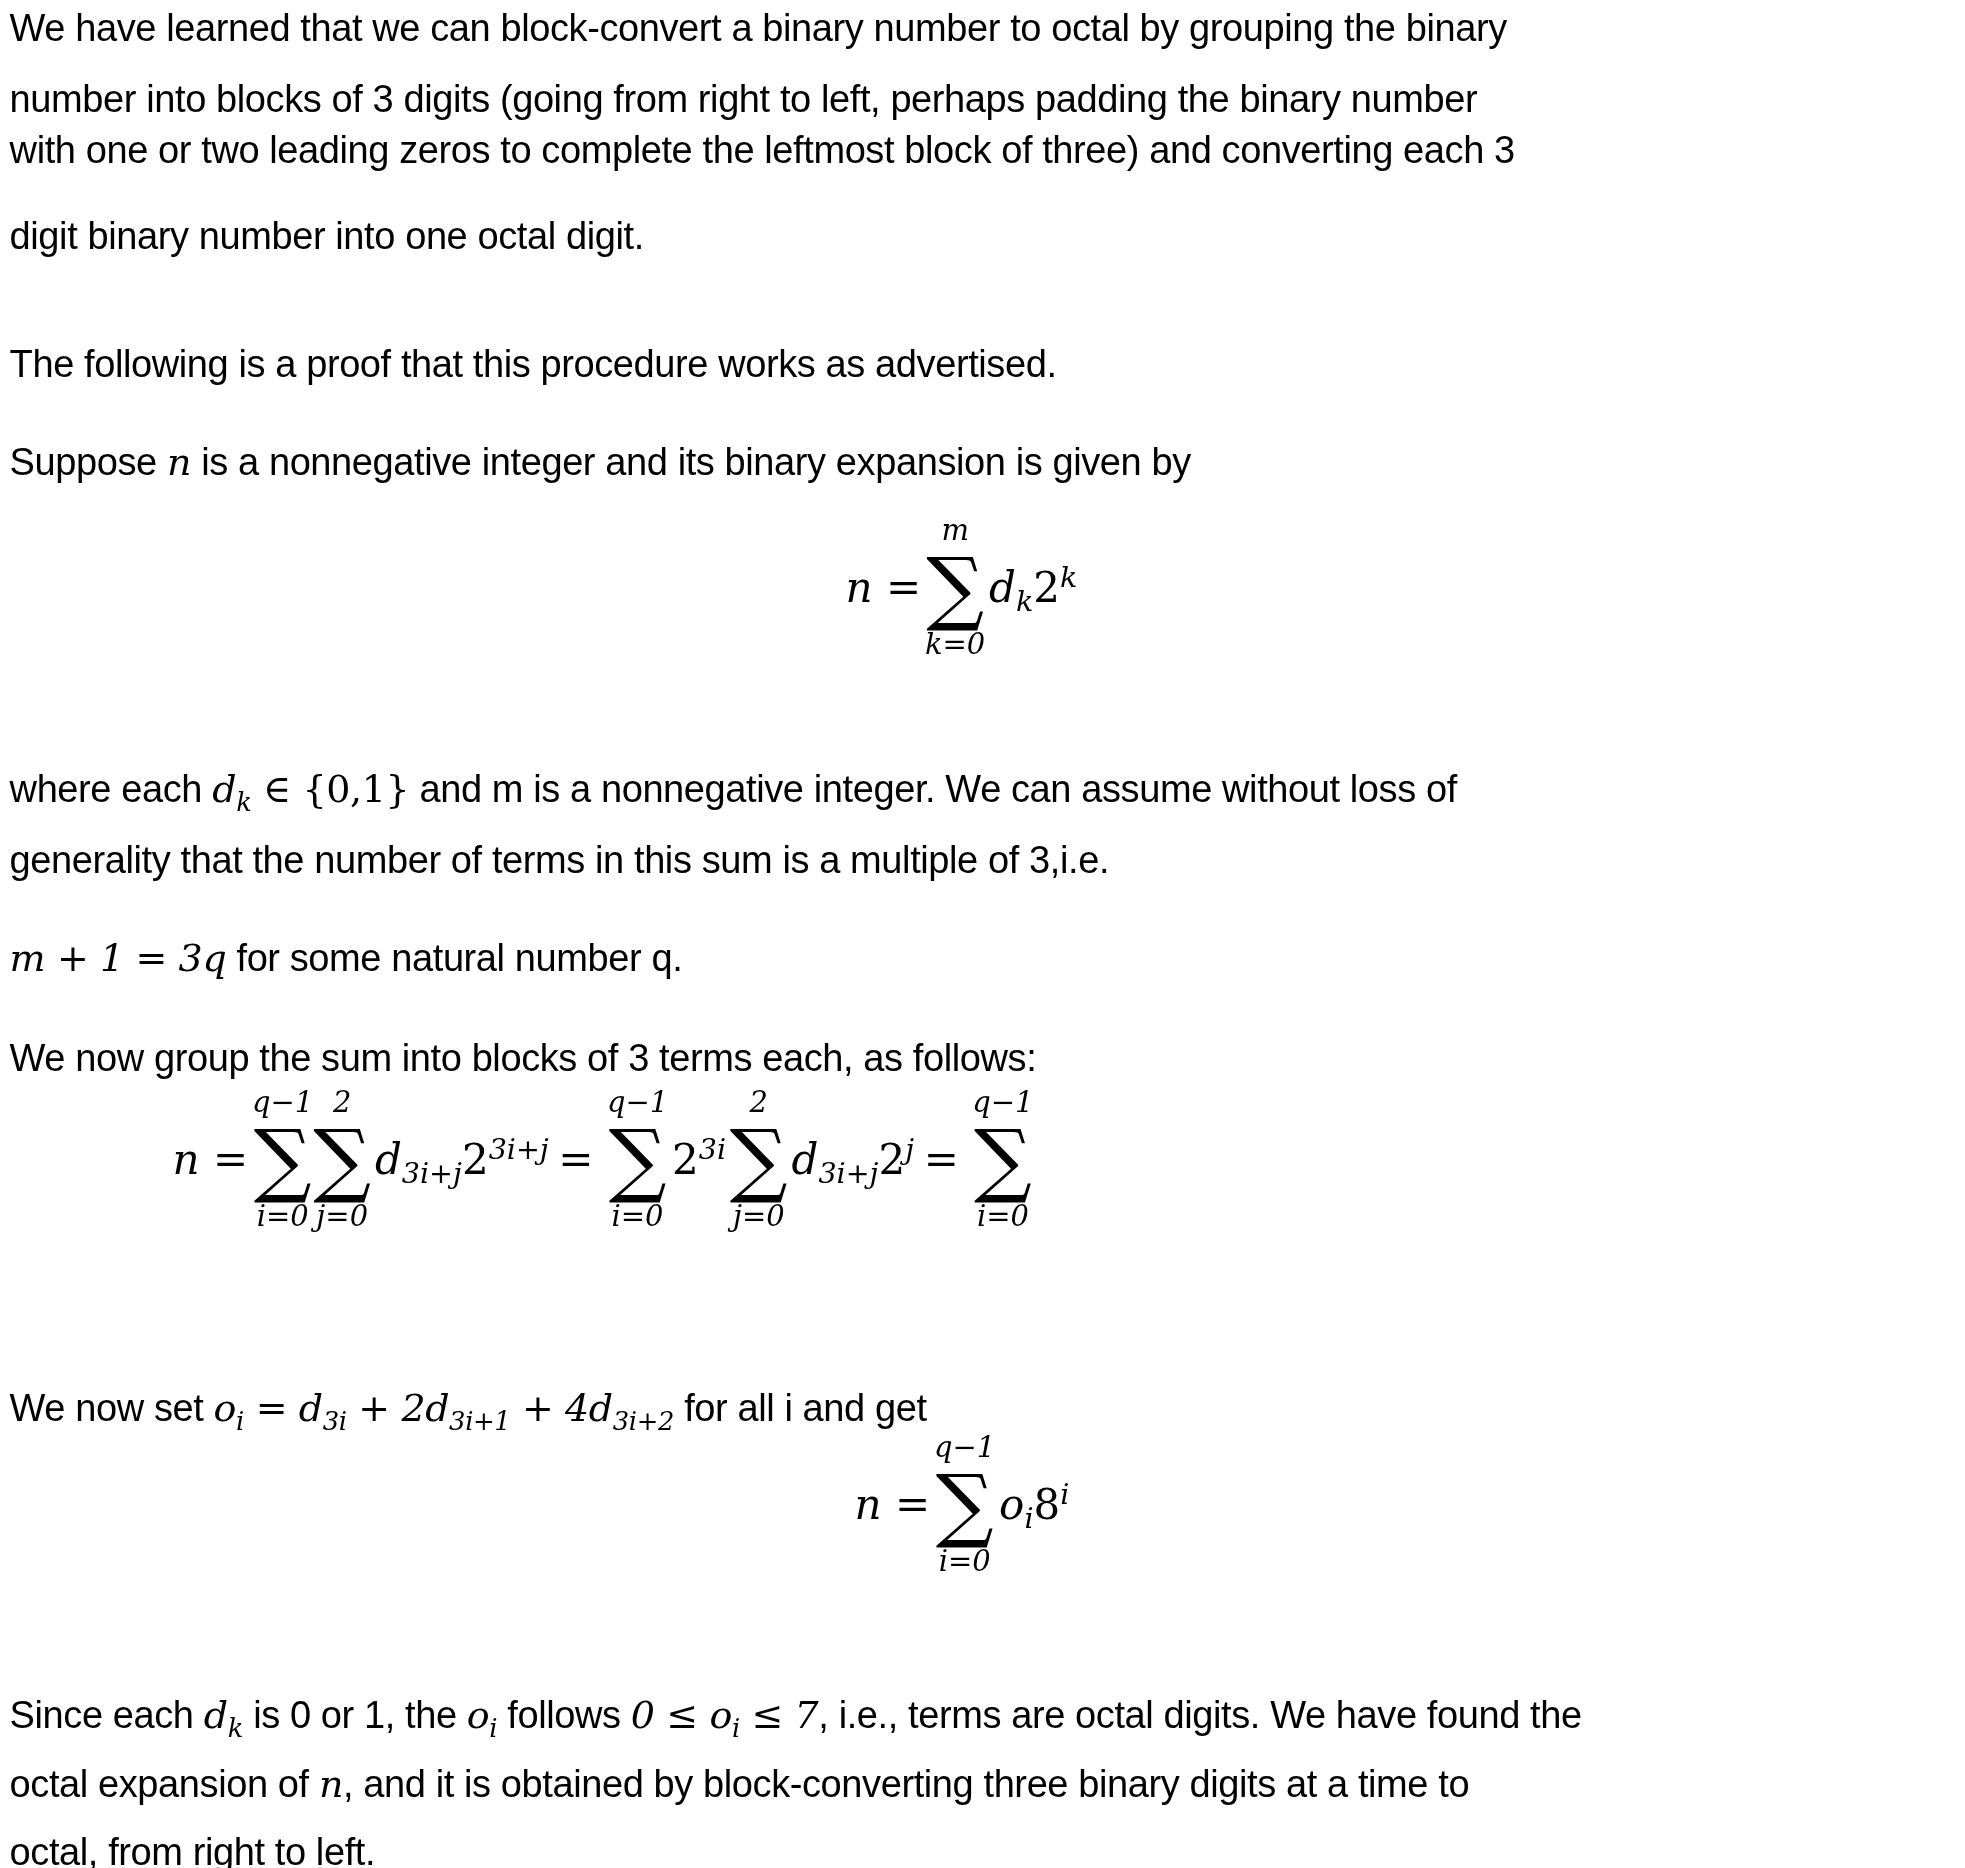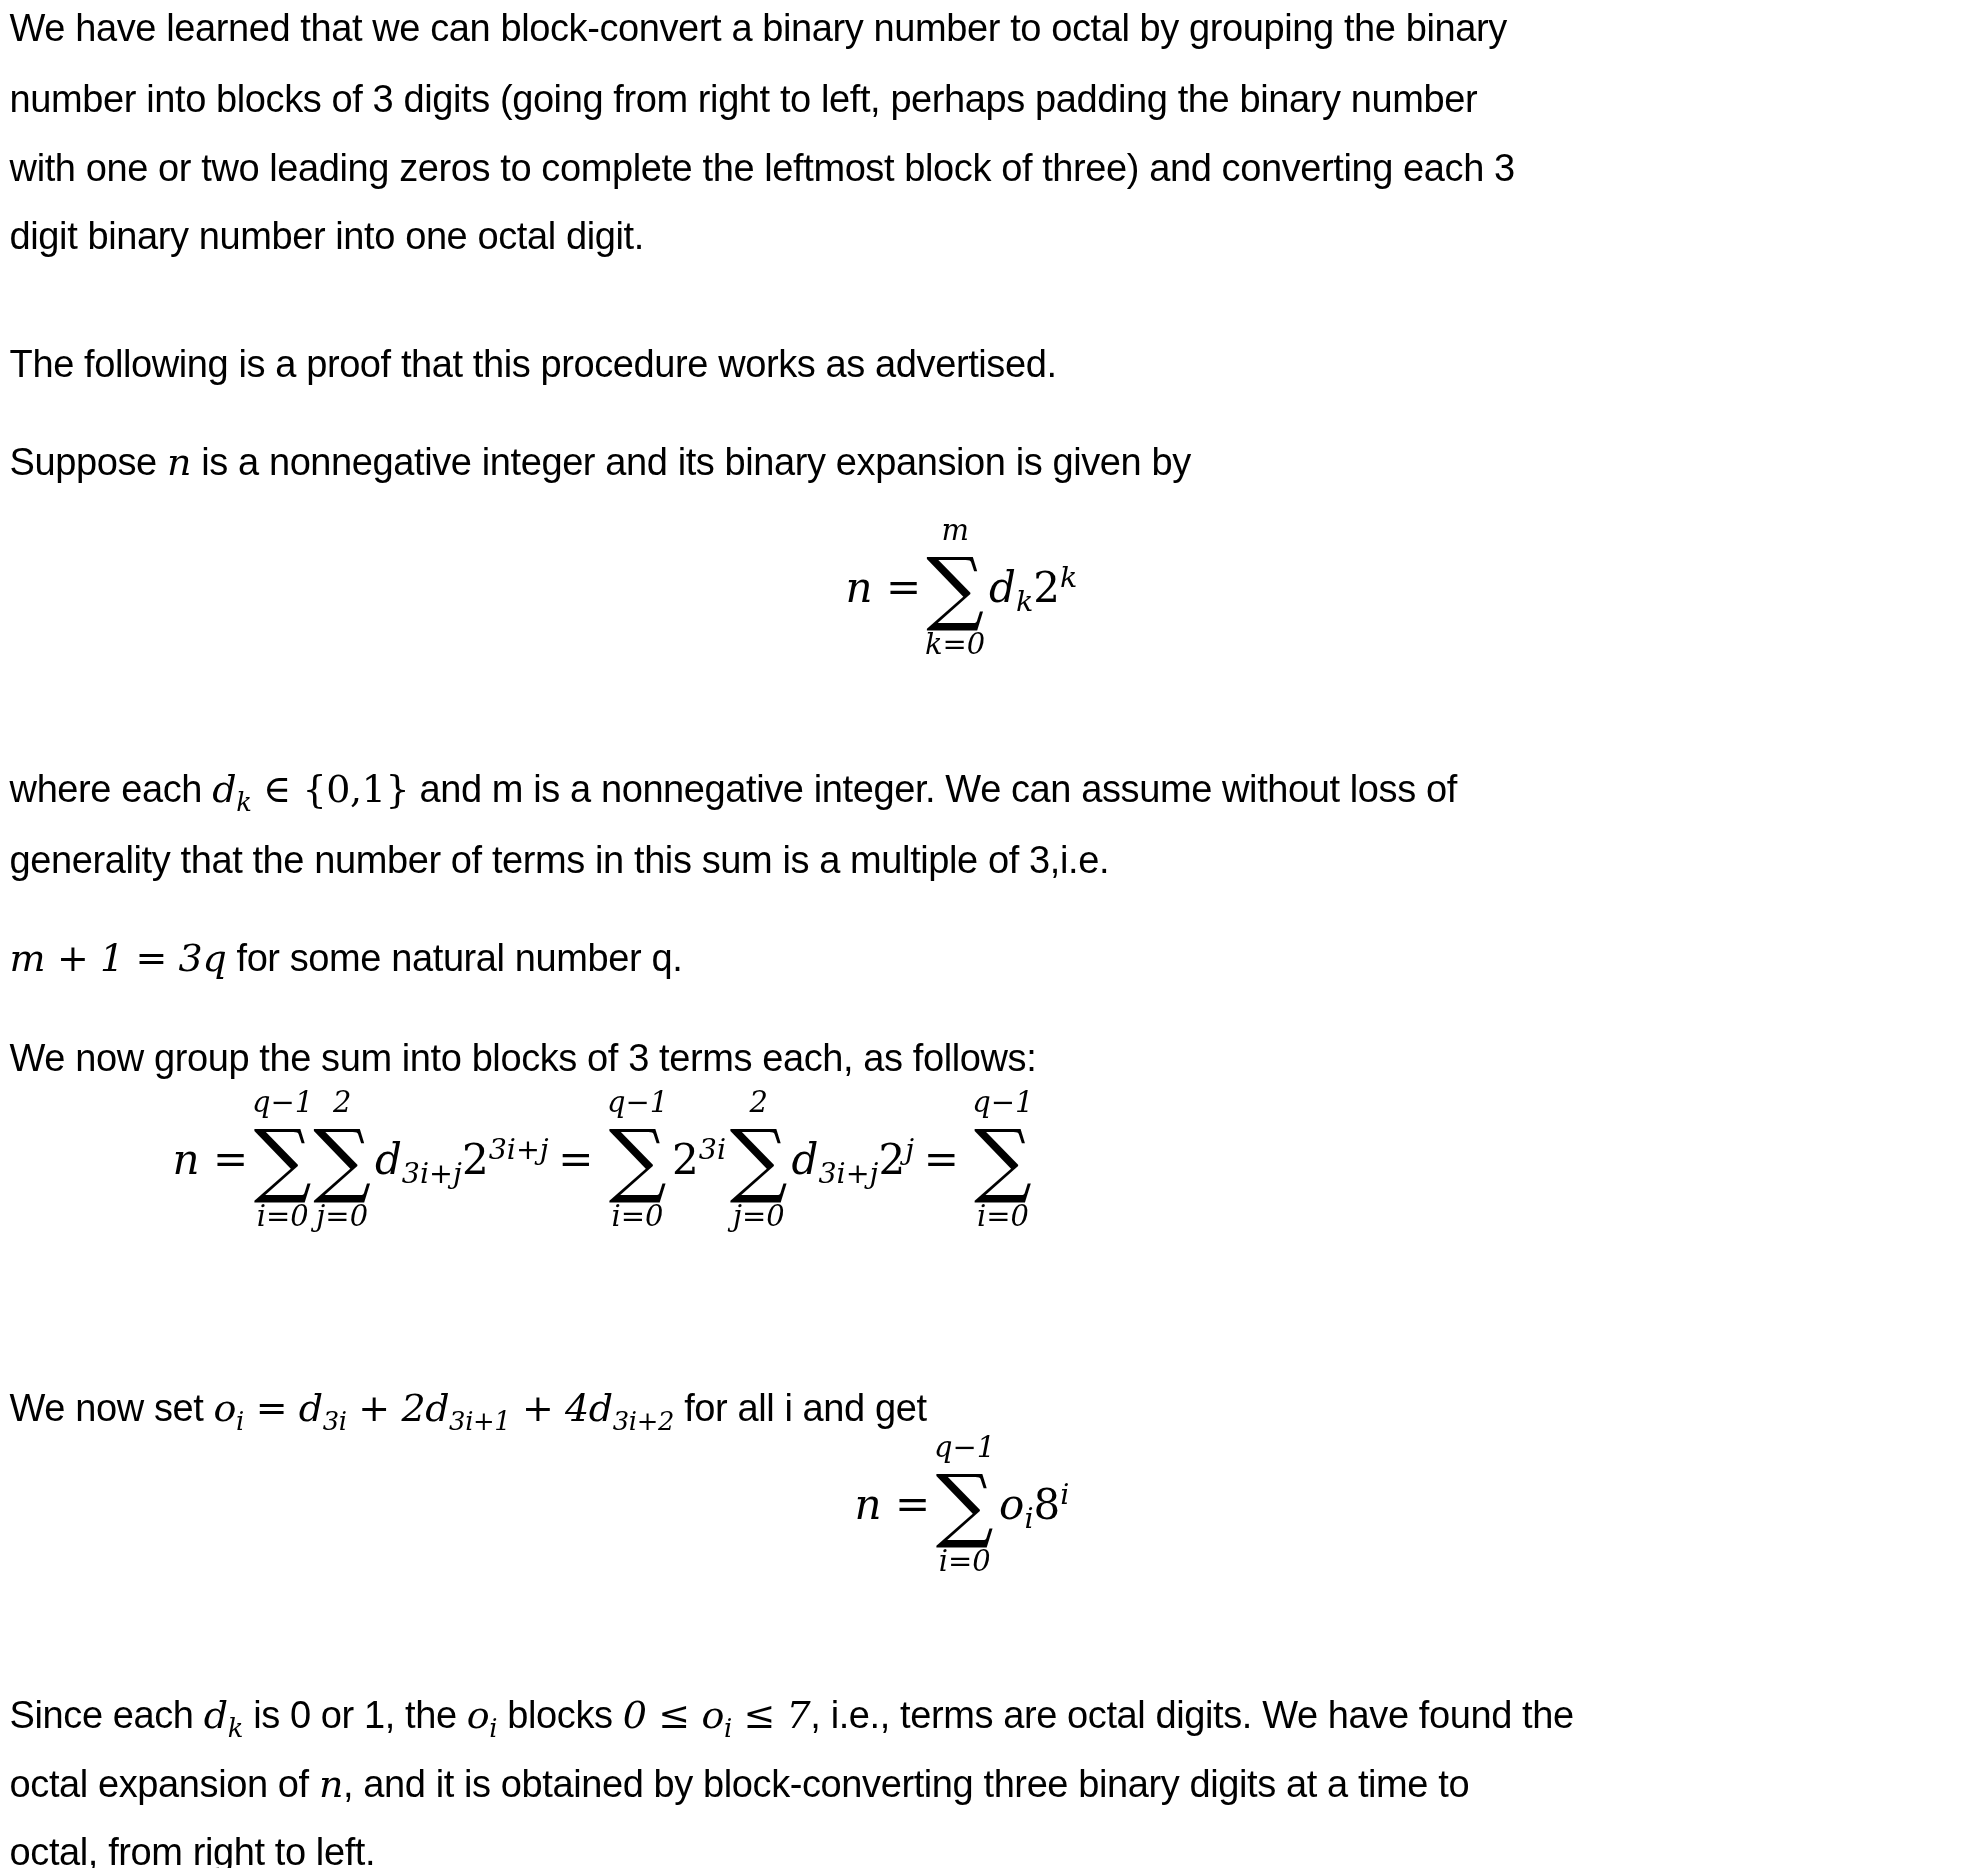--- a/index.html
+++ b/index.html
@@ -17,21 +17,21 @@
   .row { display:flex; align-items:center; }
   .term { display:inline-block; vertical-align:middle; }
 </style>
 </head>
 <body>
 
 <div class="doc">
 
   <div class="p" style="top:-5.8px">We have learned that we can block-convert a binary number to octal by grouping the binary</div>
   <div class="p" style="top:65px">number into blocks of 3 digits (going from right to left, perhaps padding the binary number</div>
-  <div class="p" style="top:134px">with one or two leading zeros to complete the leftmost block of three) and converting each 3</div>
+  <div class="p" style="top:116px">with one or two leading zeros to complete the leftmost block of three) and converting each 3</div>
   <div class="p" style="top:202px">digit binary number into one octal digit.</div>
 
   <div class="p" style="top:330px">The following is a proof that this procedure works as advertised.</div>
 
   <div class="p" style="top:428px">
     <span>Suppose </span><span class="m">n</span><span> is a nonnegative integer and its binary expansion is given by</span>
   </div>
 
   <div class="eq" style="left:836px; top:514px;">
     <div class="row">
@@ -102,21 +102,21 @@
       <span class="sum">
           <span class="lim">q−1</span>
           <span class="sig">∑</span>
           <span class="lim">i=0</span>
         </span>
       <span class="term m"><span>o</span><sub>i</sub><span class="mr">8</span><sup>i</sup></span>
     </div>
   </div>
 
   <div class="p" style="top:1681px">
-    <span>Since each </span><span class="m">d</span><sub class="m">k</sub><span> is 0 or 1, the </span><span class="m">o</span><sub class="m">i</sub><span> blocks </span><span class="m"><span>0 ≤ o</span><sub>i</sub><span> ≤ 7</span></span><span>, i.e., terms are octal digits. We have found the</span>
+    <span>Since each </span><span class="m">d</span><sub class="m">k</sub><span> is 0 or 1, the </span><span class="m">o</span><sub class="m">i</sub><span> follows </span><span class="m"><span>0 ≤ o</span><sub>i</sub><span> ≤ 7</span></span><span>, i.e., terms are octal digits. We have found the</span>
   </div>
   <div class="p" style="top:1750px">
     <span>octal expansion of </span><span class="m">n</span><span>, and it is obtained by block-converting three binary digits at a time to</span>
   </div>
   <div class="p" style="top:1818px">octal, from right to left.</div>
 
 </div>
 
 
 </body></html>

